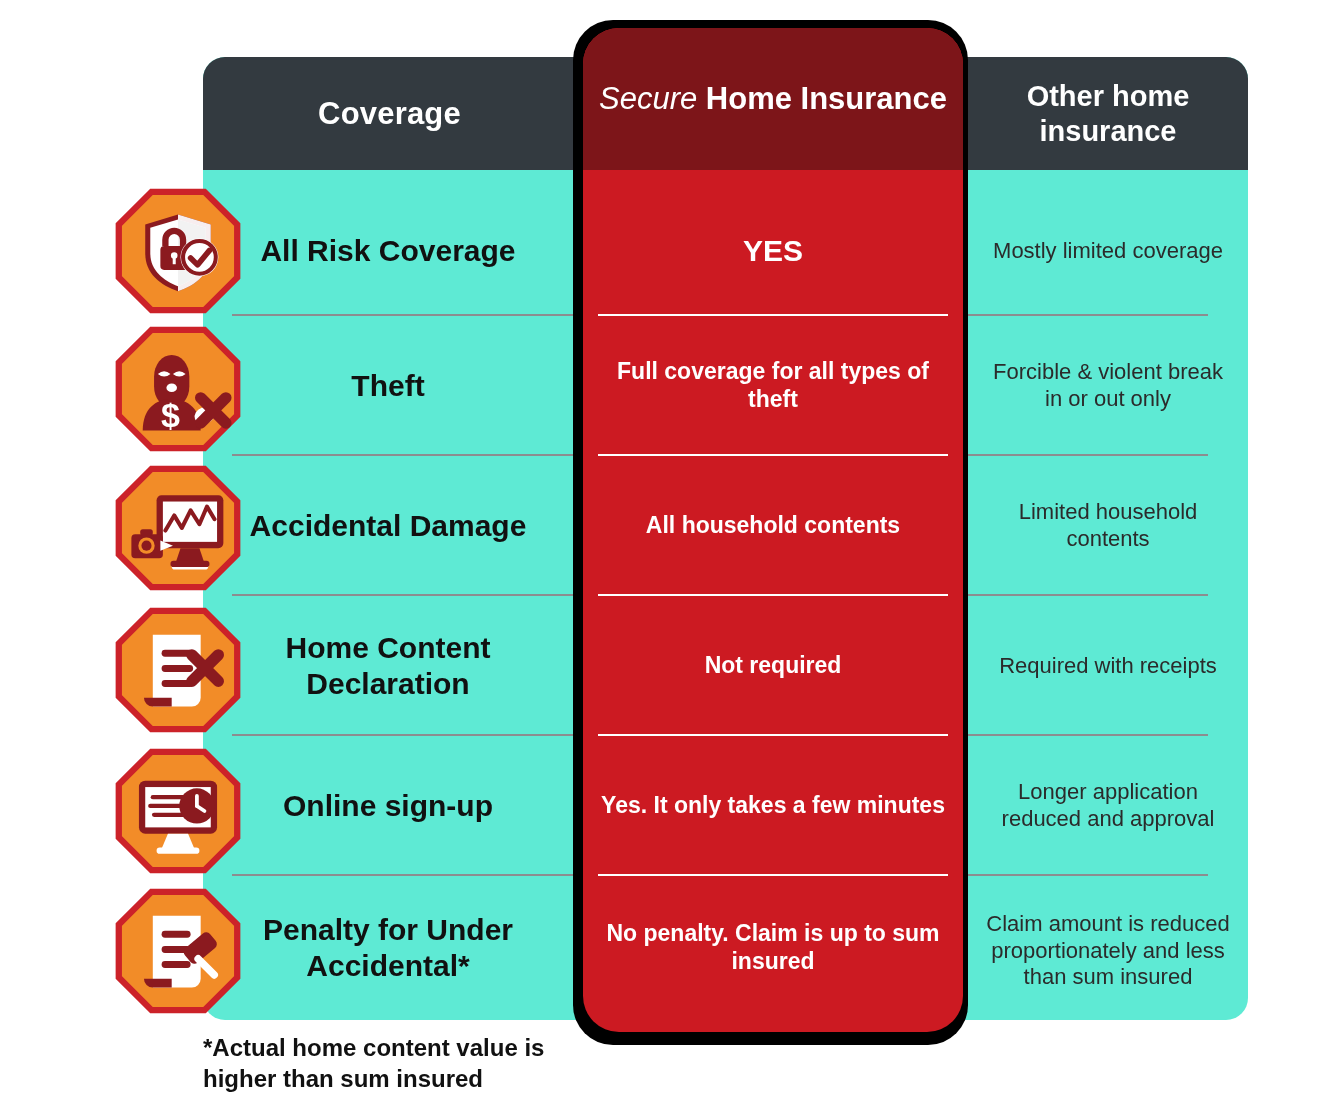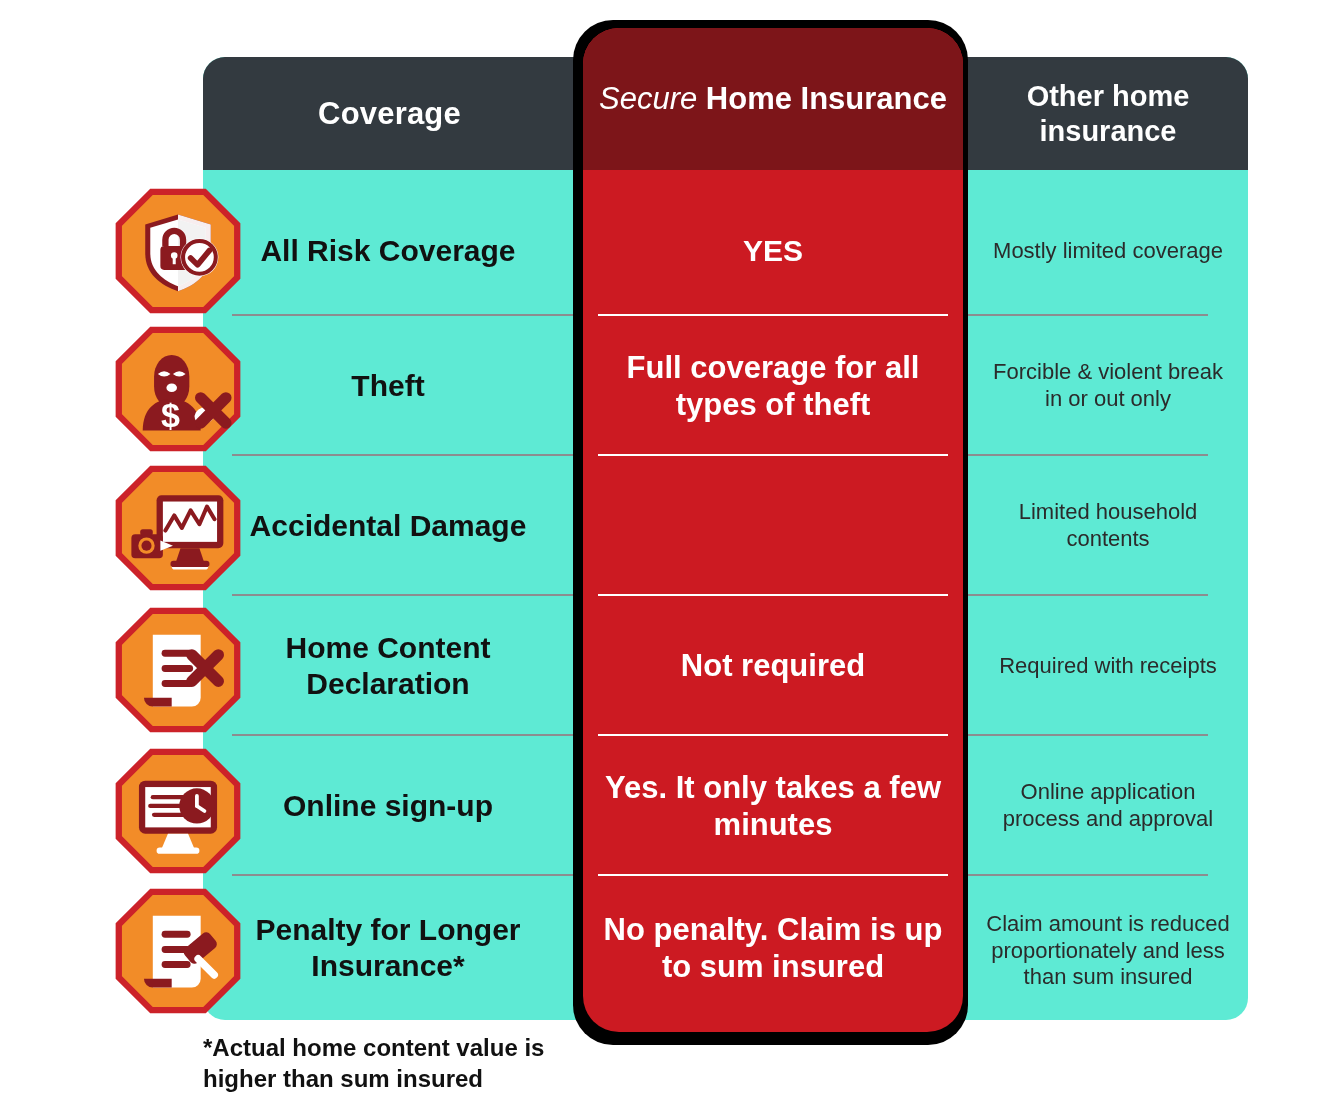--- a/index.html
+++ b/index.html
@@ -63,21 +63,21 @@
 
   .red-body{position:absolute;left:0;top:142px;width:380px;height:862px;}
   .red-row{
     position:absolute;left:0;width:380px;
     display:flex;align-items:center;justify-content:center;
   }
   .red-row .rtxt{
     color:#ffffff;font-size:30px;font-weight:bold;line-height:1.2;
     text-align:center;padding:0 16px;
   }
-  .red-row .rtxt.big{font-size:31px;}
+  .red-row .rtxt.big{font-size:23px;}
   .red-divider{
     position:absolute;left:15px;width:350px;height:2px;background:#ffffff;
   }
 
   
   .col1-row{
     position:absolute;left:203px;width:370px;
     display:flex;align-items:center;justify-content:center;
   }
   .col1-row span{
@@ -148,21 +148,21 @@
     <span>Home Content Declaration</span>
   </div>
   <div class="col1-divider" style="top:734px;"></div>
 
   <div class="col1-row" style="top:738px;height:136px;">
     <span>Online sign-up</span>
   </div>
   <div class="col1-divider" style="top:874px;"></div>
 
   <div class="col1-row" style="top:878px;height:140px;">
-    <span>Penalty for Longer Insurance*</span>
+    <span>Penalty for Under Accidental*</span>
   </div>
 
   <div class="col3-row" style="top:183px;height:136px;">
     <span>Mostly limited coverage</span>
   </div>
   <div class="col3-divider" style="top:314px;"></div>
 
   <div class="col3-row" style="top:318px;height:136px;">
     <span>Forcible &amp; violent break in or out only</span>
   </div>
@@ -172,21 +172,21 @@
     <span>Limited household contents</span>
   </div>
   <div class="col3-divider" style="top:594px;"></div>
 
   <div class="col3-row" style="top:598px;height:136px;">
     <span>Required with receipts</span>
   </div>
   <div class="col3-divider" style="top:734px;"></div>
 
   <div class="col3-row" style="top:738px;height:136px;">
-    <span>Online application process and approval</span>
+    <span>Longer application reduced and approval</span>
   </div>
   <div class="col3-divider" style="top:874px;"></div>
 
   <div class="col3-row" style="top:878px;height:146px;">
     <span>Claim amount is reduced proportionately and less than sum insured</span>
   </div>
 
   <div class="redcard-shadow"></div>
   <div class="redcard">
     <div class="redcard-head">
@@ -200,20 +200,23 @@
       <div class="red-row" style="top:13px;height:136px;">
         <div class="rtxt">YES</div>
       </div>
       <div class="red-divider" style="top:144px;"></div>
 
       <div class="red-row" style="top:148px;height:136px;">
         <div class="rtxt big">Full coverage for all types of theft</div>
       </div>
       <div class="red-divider" style="top:284px;"></div>
 
+      <div class="red-row" style="top:288px;height:136px;">
+        <div class="rtxt big">All household contents</div>
+      </div>
       <div class="red-divider" style="top:424px;"></div>
 
       <div class="red-row" style="top:428px;height:136px;">
         <div class="rtxt big">Not required</div>
       </div>
       <div class="red-divider" style="top:564px;"></div>
 
       <div class="red-row" style="top:568px;height:136px;">
         <div class="rtxt big">Yes. It only takes a few minutes</div>
       </div>

